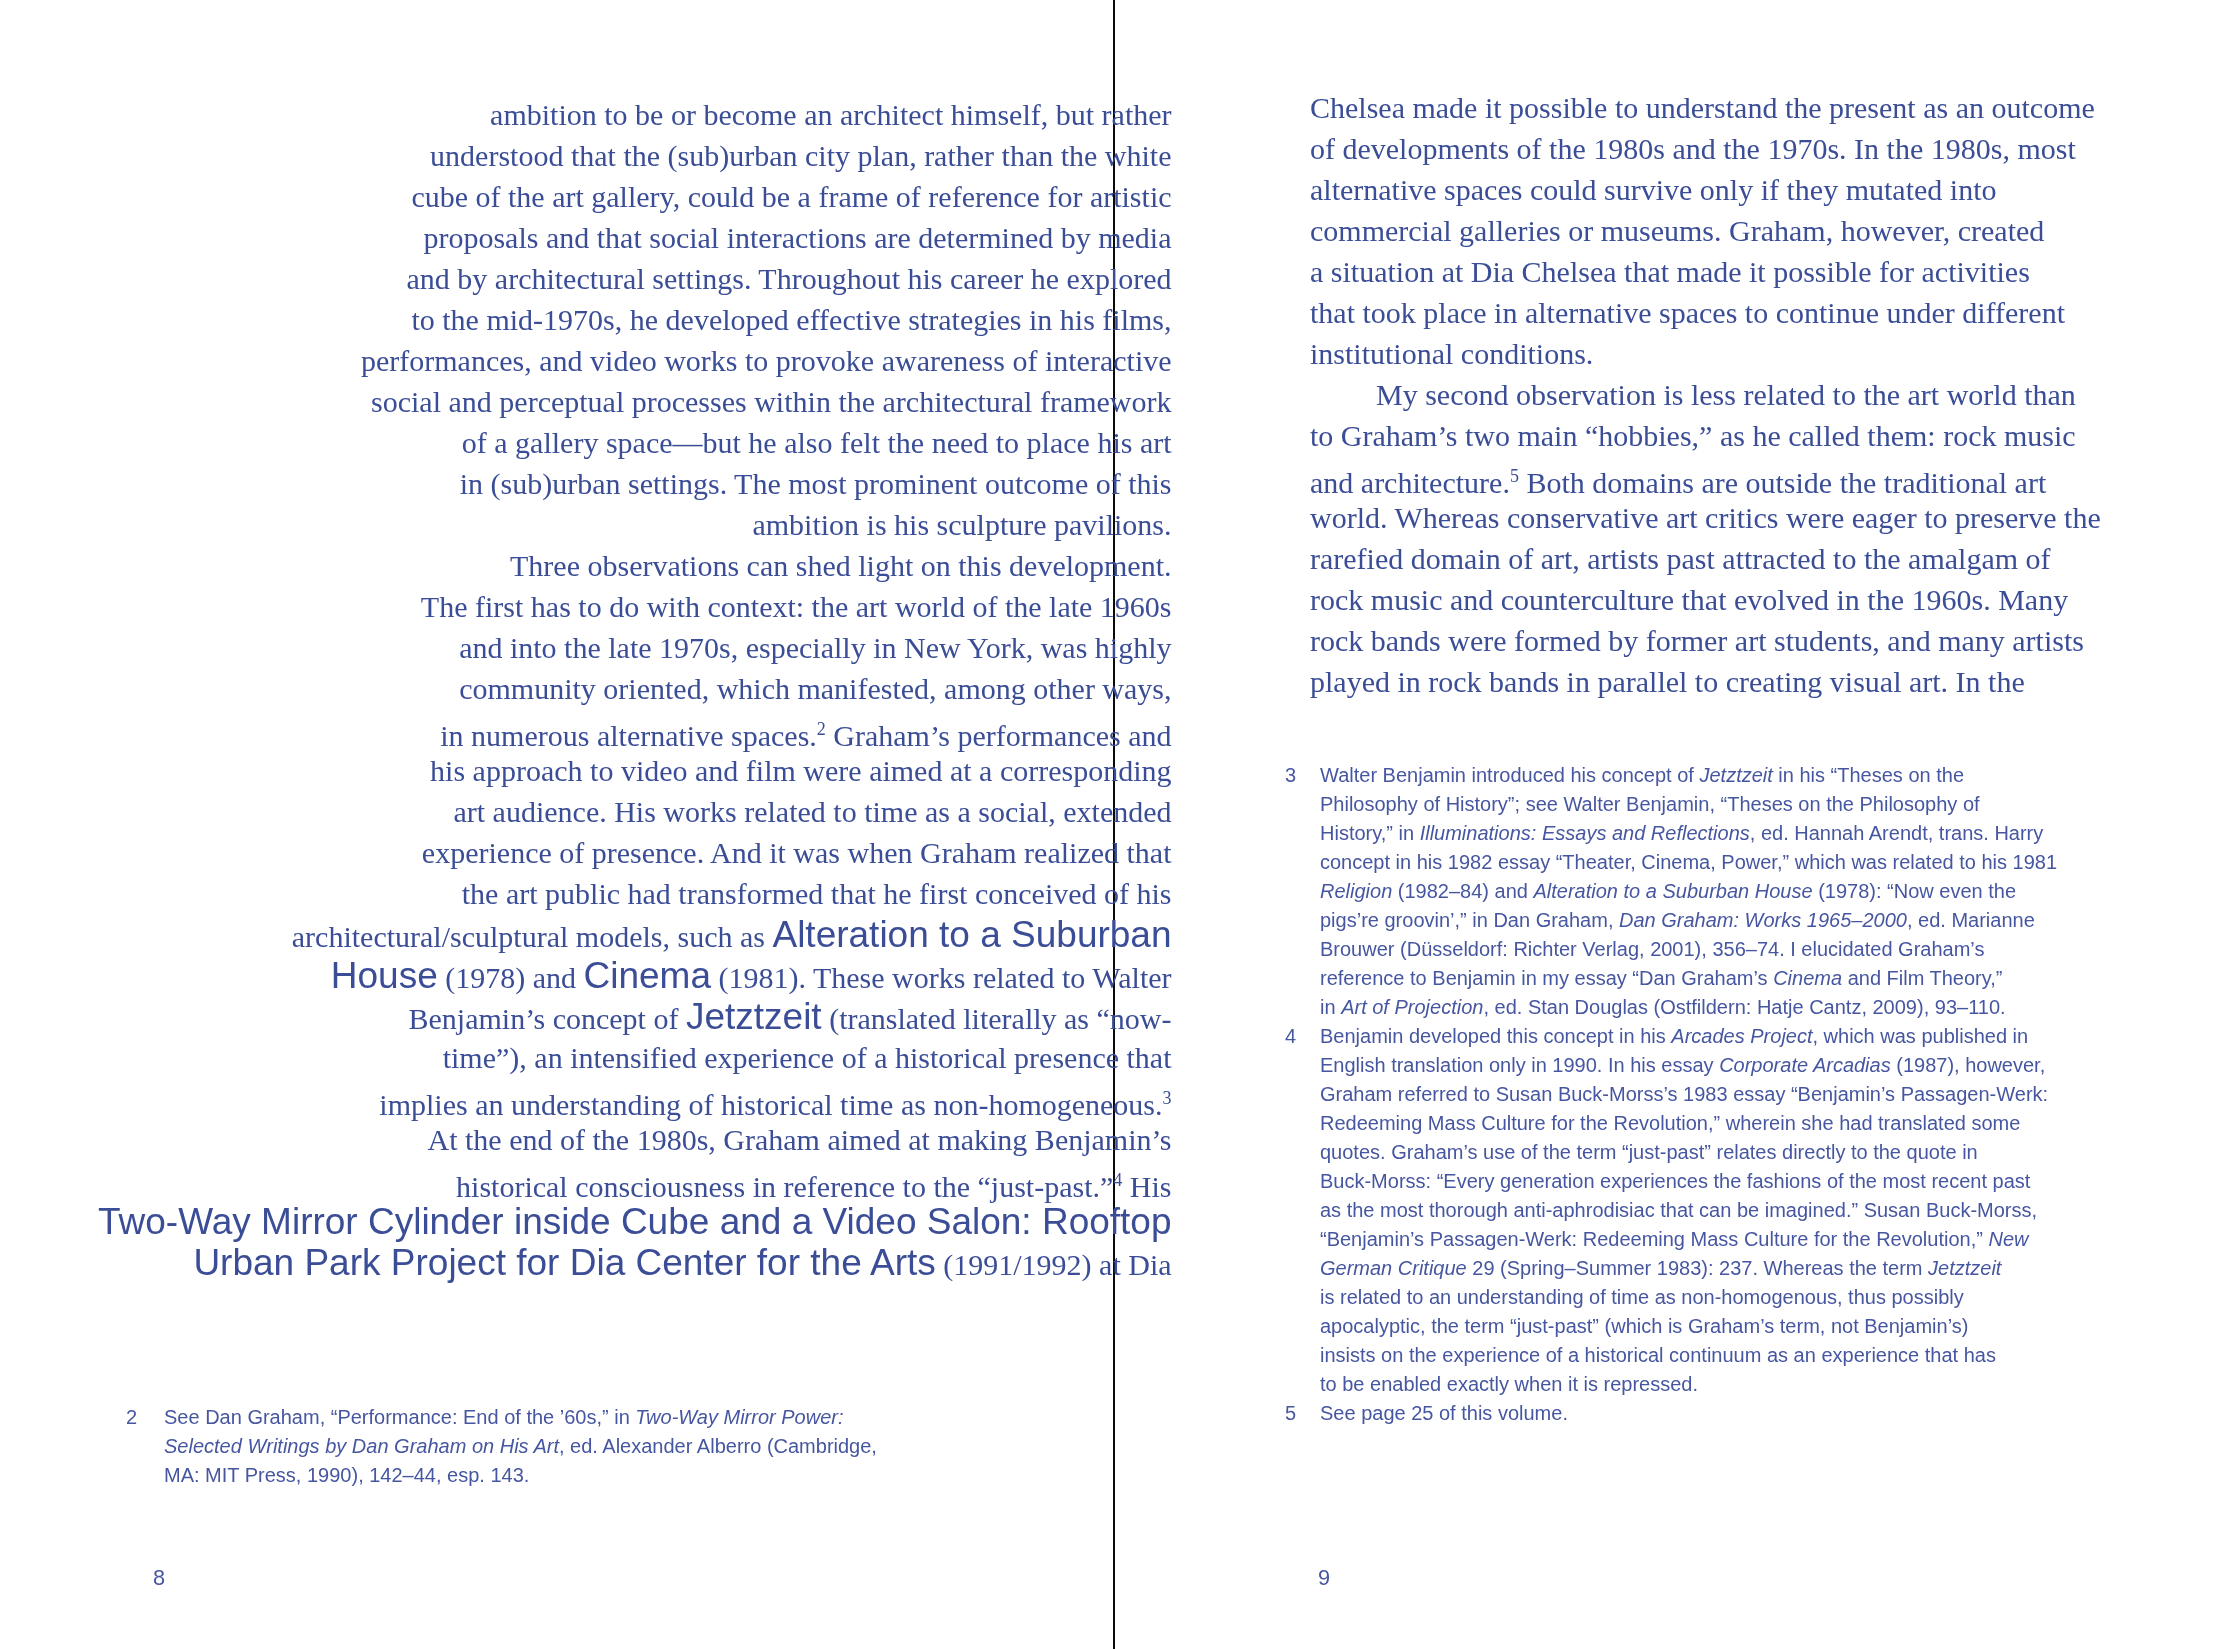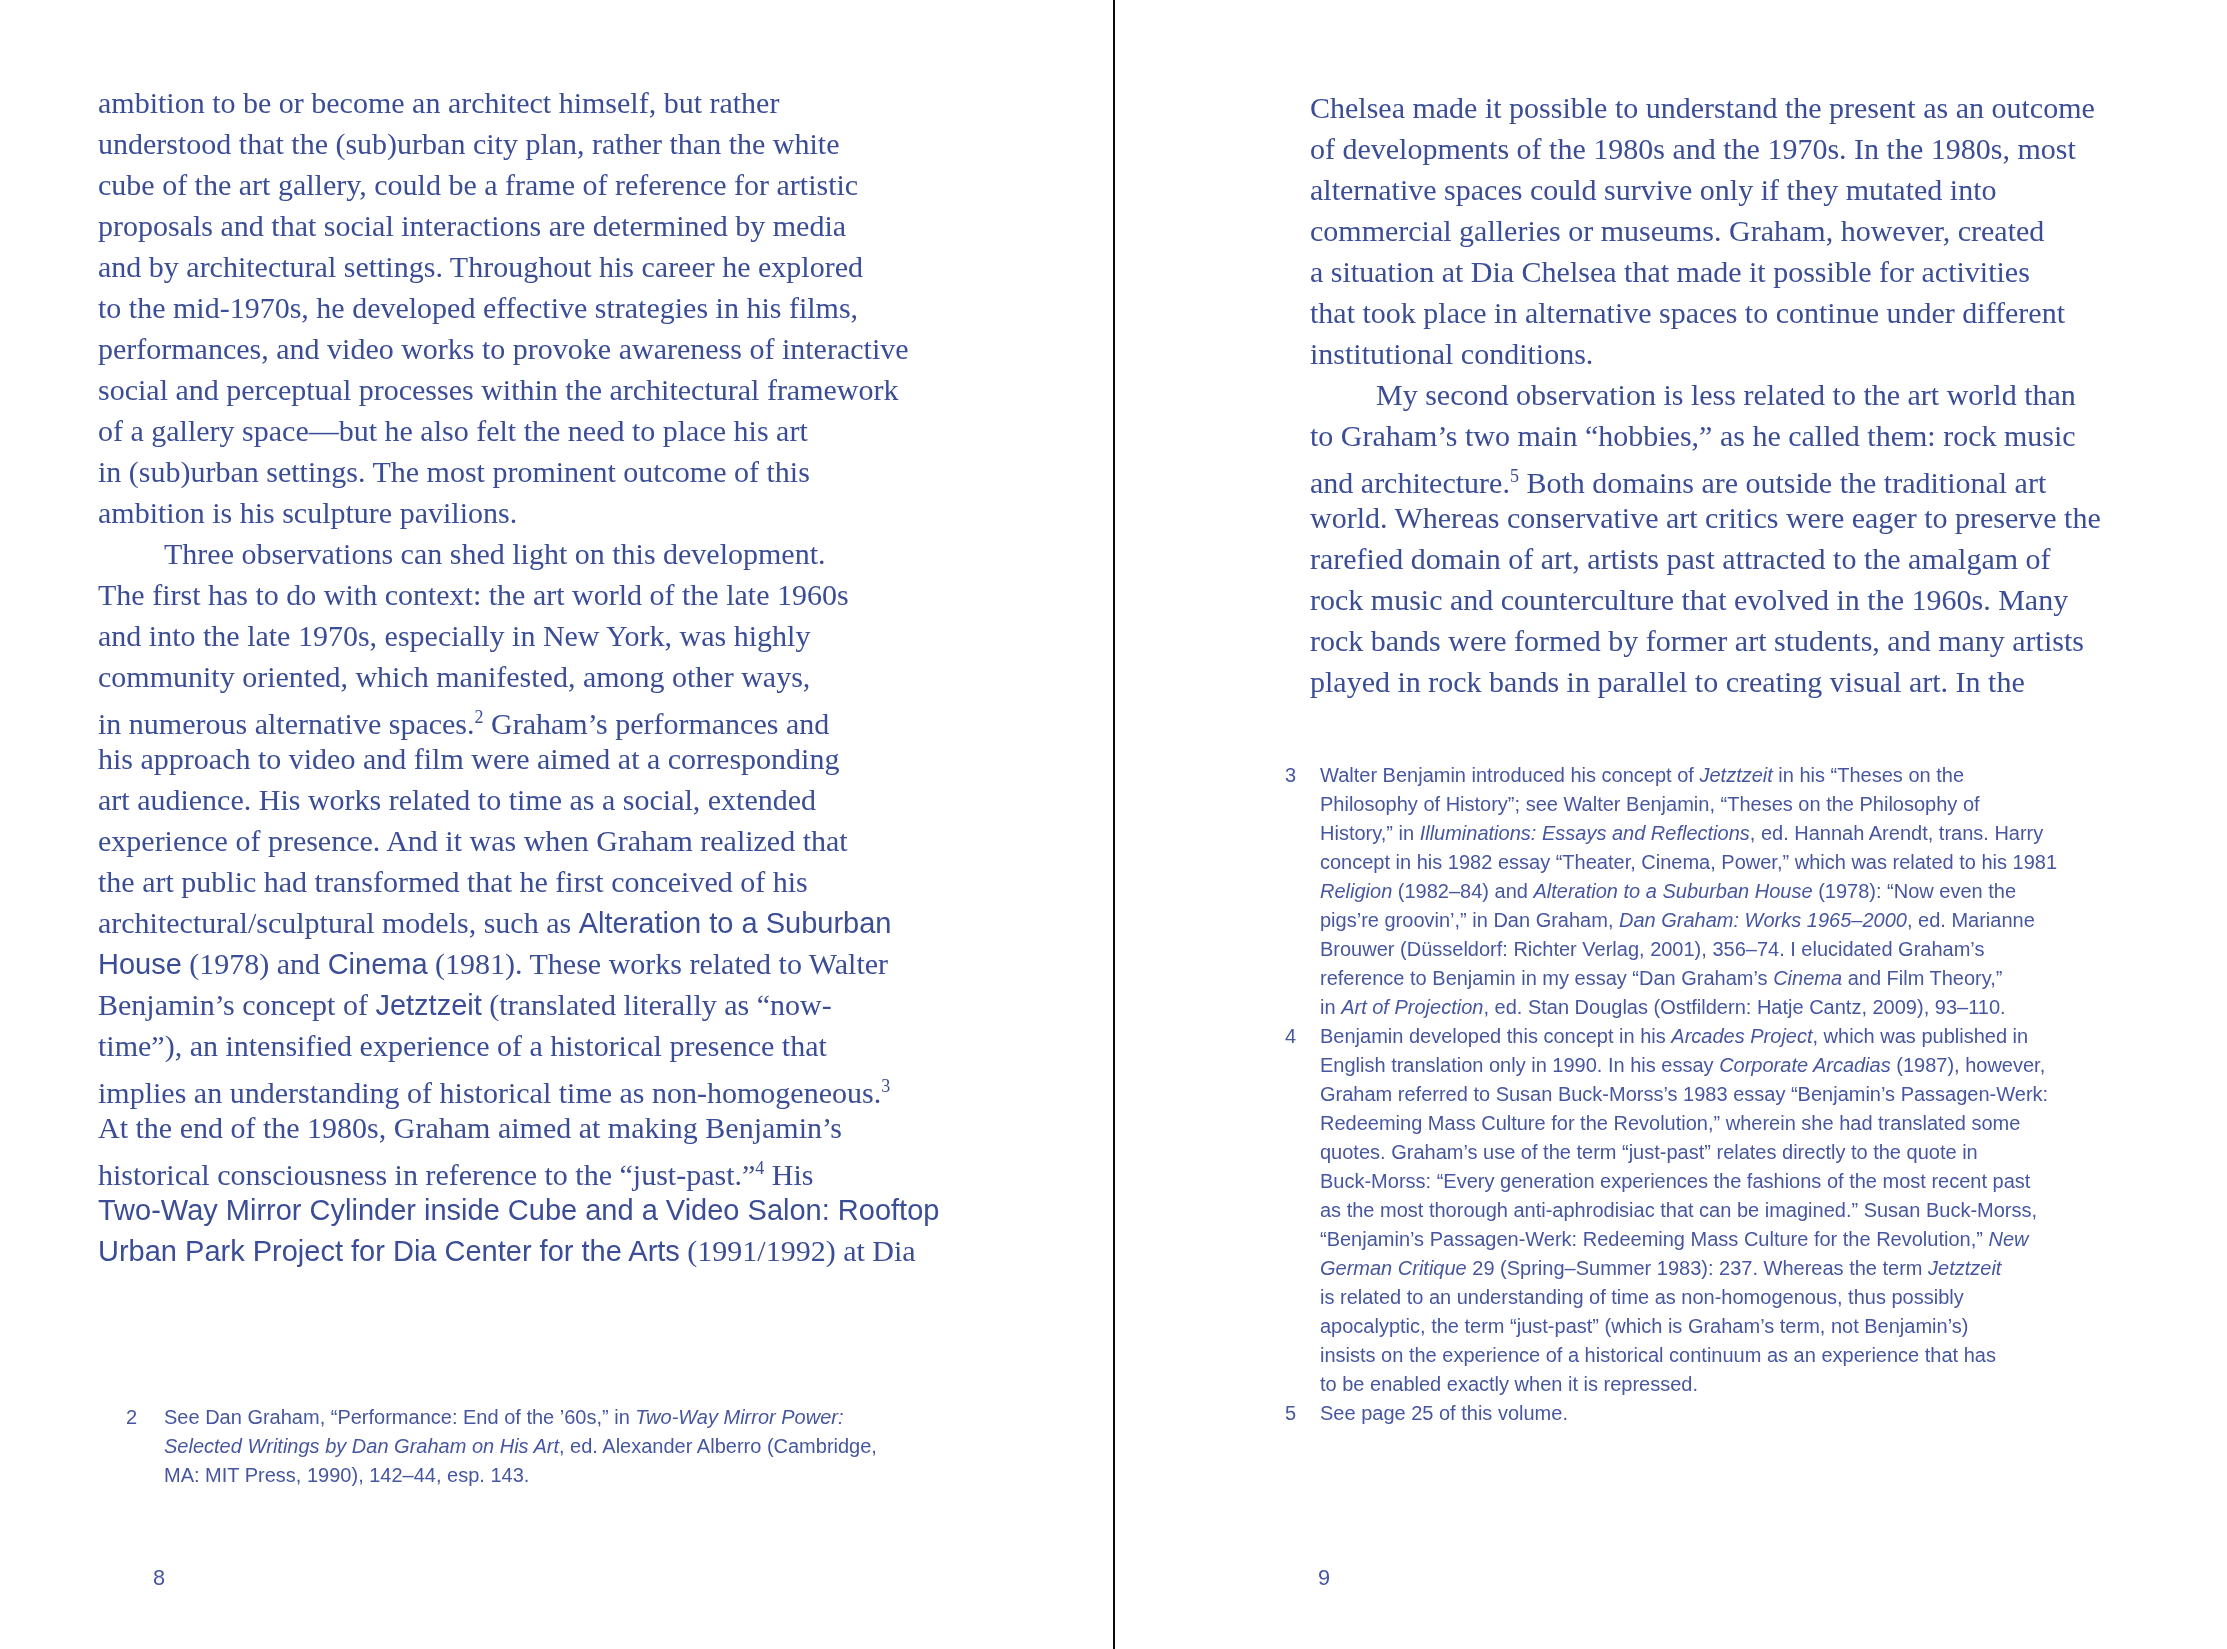--- a/index.html
+++ b/index.html
@@ -19,25 +19,25 @@
     height: 100%;
     background: var(--divider-color, #000);
   }
   .body-text {
     position: absolute;
     color: var(--text-color, #3a4d96);
     font-size: 30px;
     line-height: 41px;
   }
   .body-text .line { white-space: nowrap; height: 41px; }
-  .left-body  { left: 98px;  top: 82px; }
+  .left-body  { left: 98px;  top: 94px; text-align: right; }
   .right-body { left: 1310px; top: 87px; }
 
   .seg-r { font-family: "Liberation Serif", "DejaVu Serif", serif; }
-  .seg-s { font-family: "Liberation Sans", "DejaVu Sans", sans-serif; font-size: 29px; }
+  .seg-s { font-family: "Liberation Sans", "DejaVu Sans", sans-serif; font-size: 37px; }
   .seg-sup {
     font-family: "Liberation Serif", "DejaVu Serif", serif;
     font-size: 18px;
     vertical-align: 11.2px;
   }
   .seg-tab { display: inline-block; width: 66px; }
 
   .footnotes {
     position: absolute;
     color: var(--footnote-color, #4656a0);

